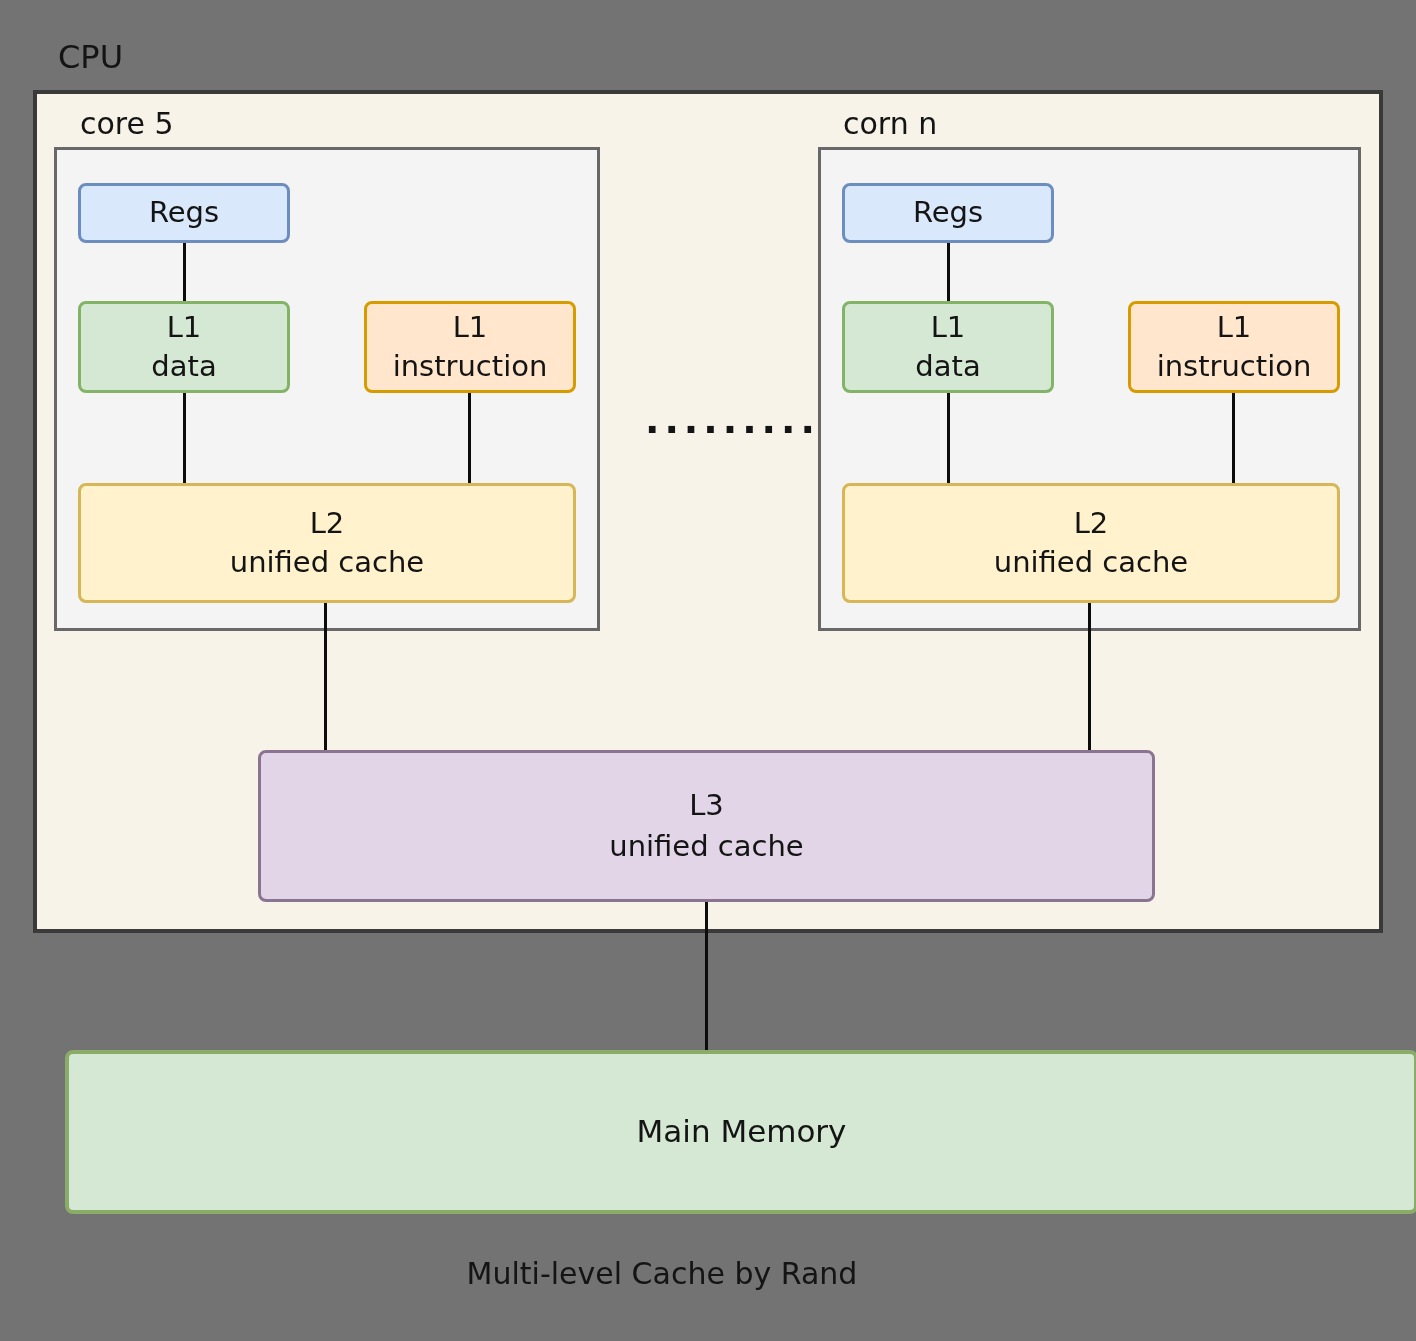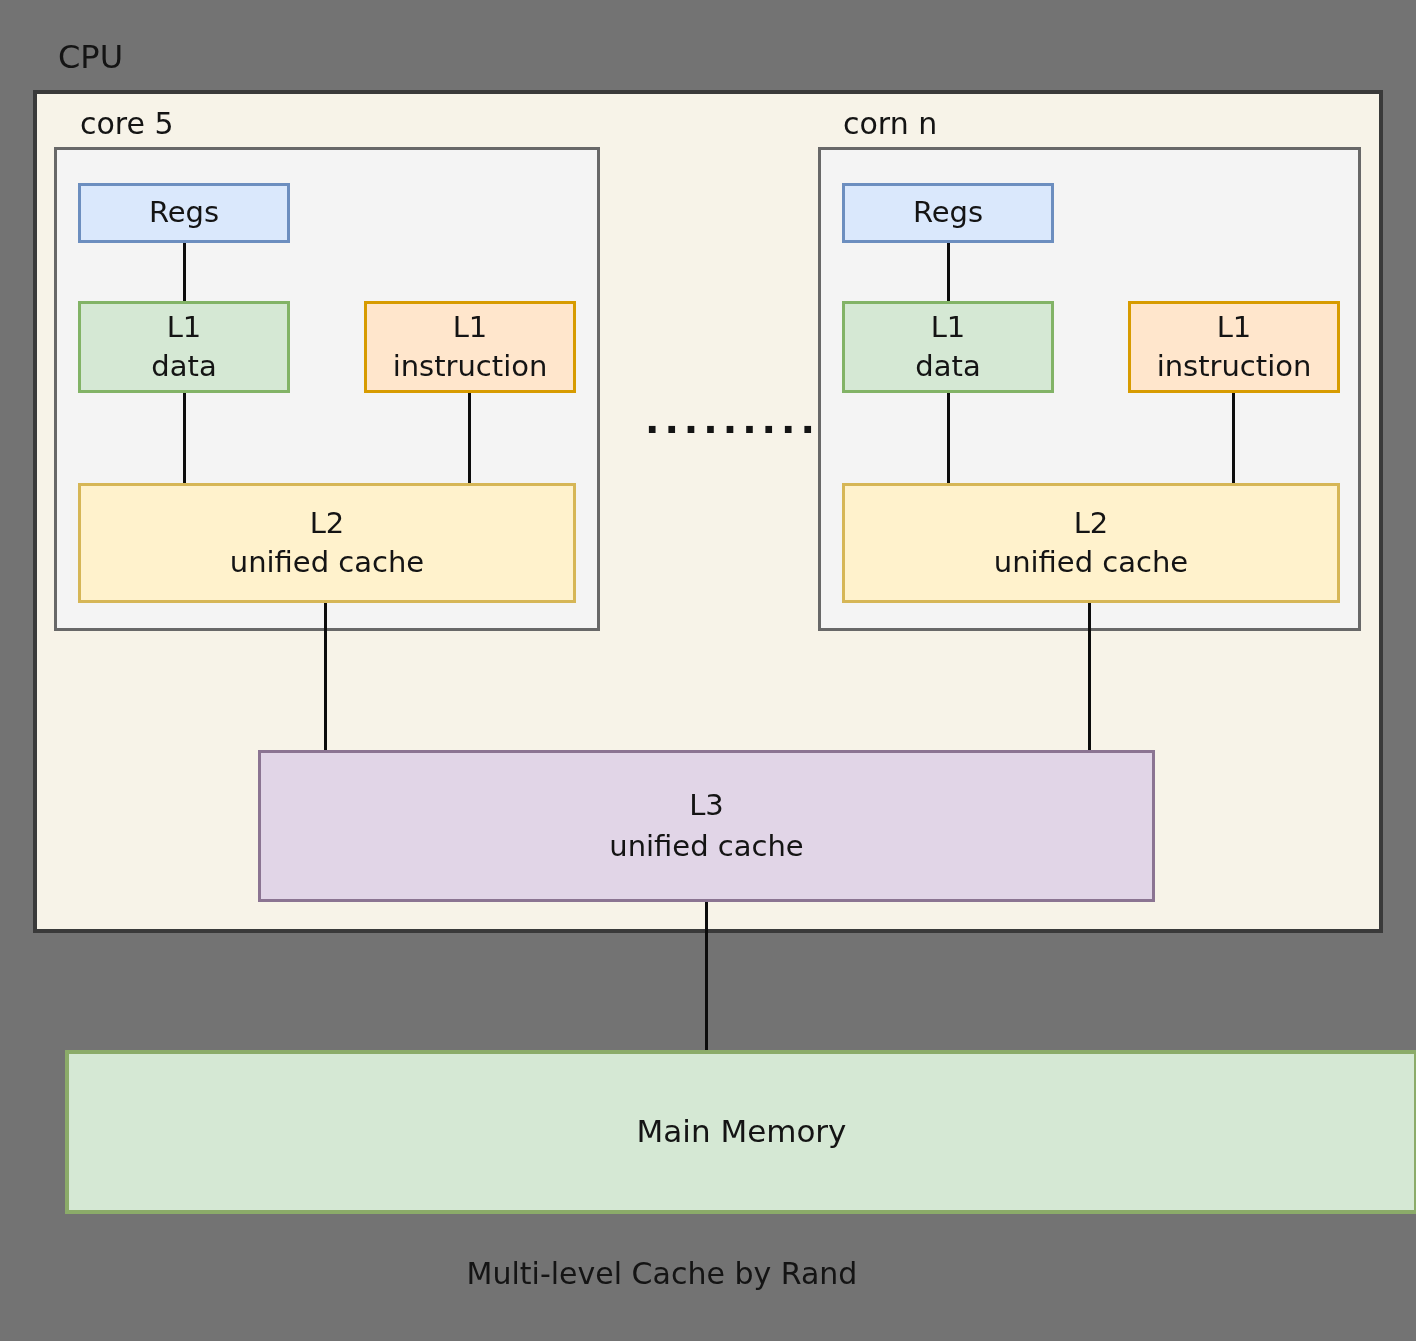--- a/index.html
+++ b/index.html
@@ -28,21 +28,21 @@
     top: 147px; width: 546px; height: 484px;
     background: #f4f4f4;
     border: 3px solid #686868;
   }
   .core-label { top: 106px; font-size: 30px; }
 
   .node {
     display: flex; flex-direction: column;
     align-items: center; justify-content: center;
     text-align: center;
-    font-size: 29px; line-height: 1.35;
+    font-size: 29px; line-height: 1.35; border-radius: 8px;
   }
   .node-regs   { background: #dae8fc; border: 3px solid #6c8ebf; width: 212px; height: 60px; top: 183px; }
   .node-l1d    { background: #d5e8d4; border: 3px solid #82b366; width: 212px; height: 92px; top: 301px; }
   .node-l1i    { background: #ffe6cc; border: 3px solid #d79b00; width: 212px; height: 92px; top: 301px; }
   .node-l2     { background: #fff2cc; border: 3px solid #d6b656; width: 498px; height: 120px; top: 483px; }
   .node-l3     {
     background: #e1d5e7; border: 3px solid #8b7492;
     left: 258px; top: 750px; width: 897px; height: 152px;
     font-size: 29px; line-height: 1.4;
   }

